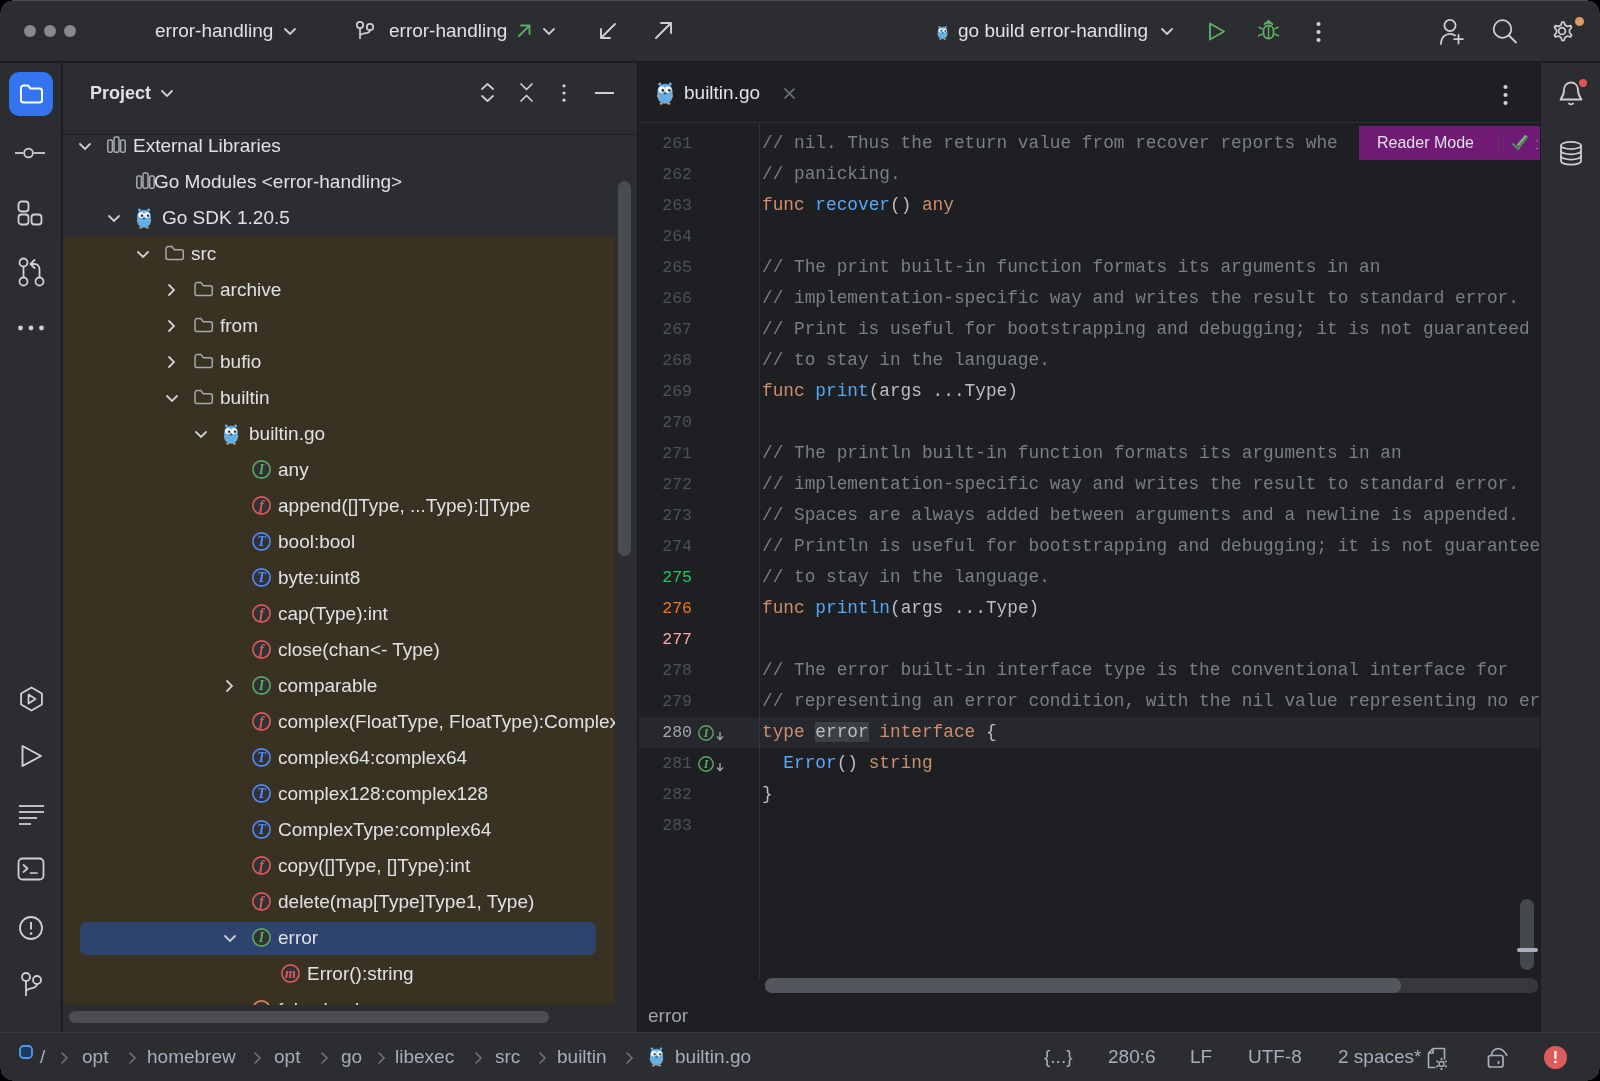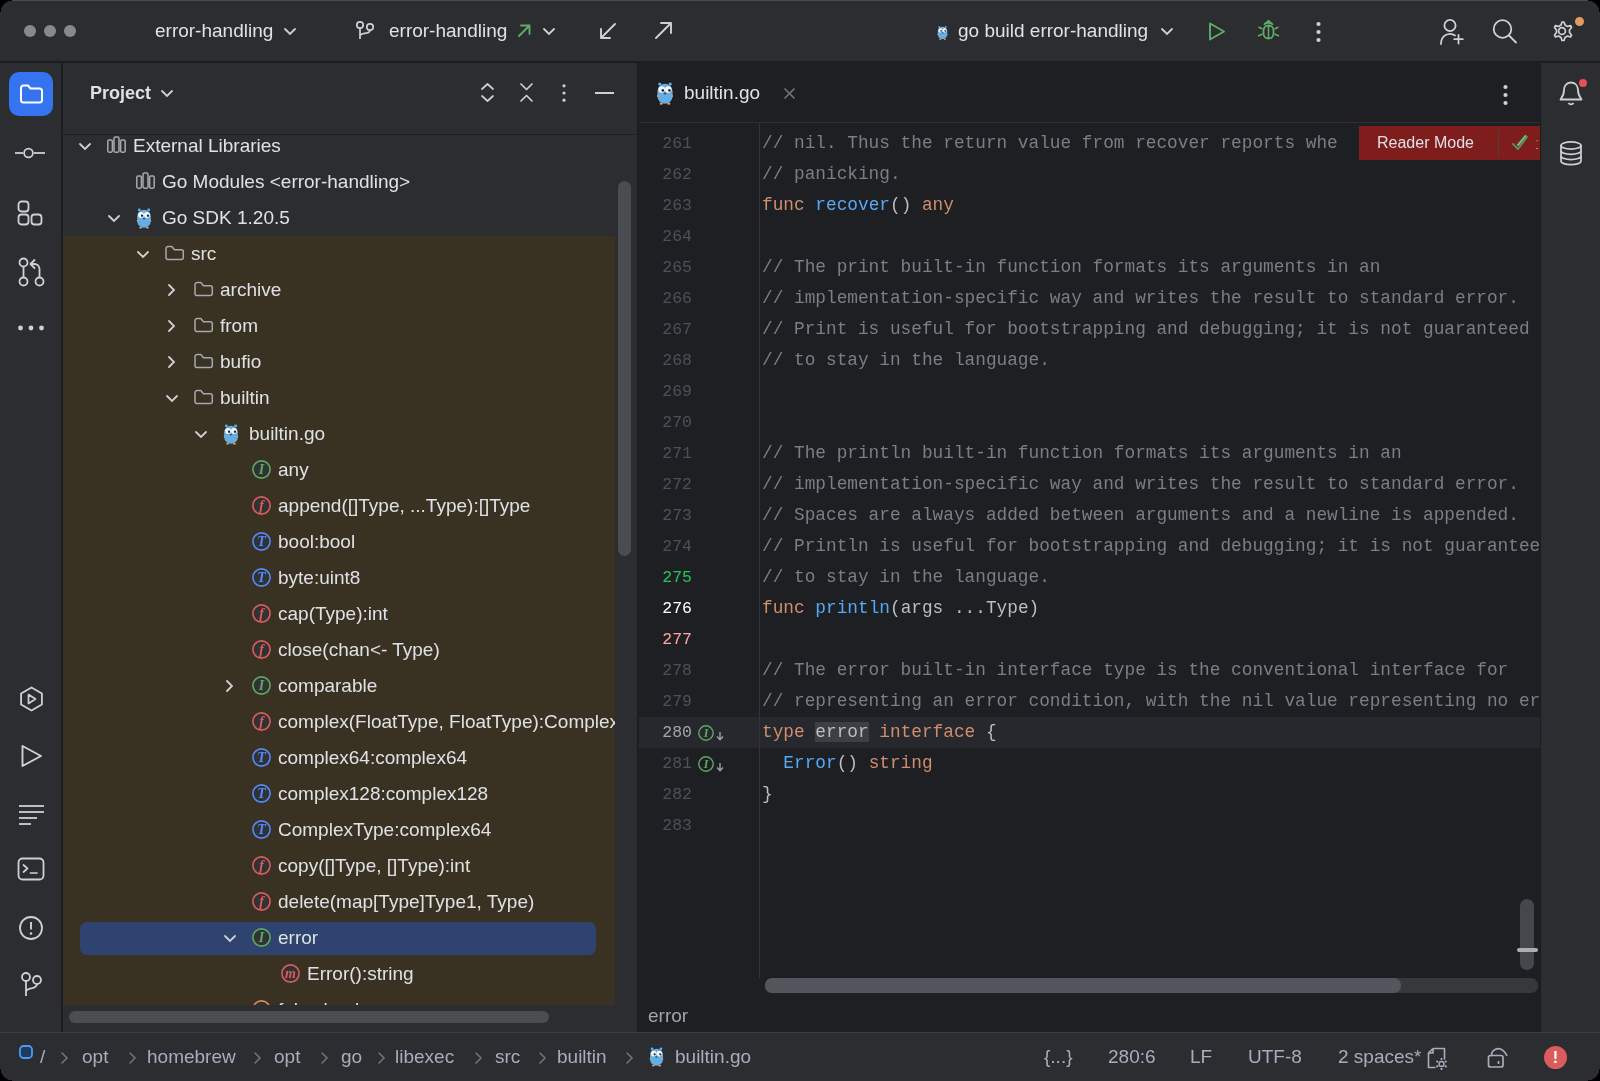--- a/index.html
+++ b/index.html
@@ -237,21 +237,21 @@
           <span class="txt" style="left:70px">External Libraries</span>
         </div>
 <div class="trow" style="left:0;top:101px;width:552px">
           <span class="abs" style="left:72px;top:7px">
             <svg width="21" height="20">
               <rect x="1.8" y="5" width="4.6" height="12.2" rx="1.4" stroke="#A6A9AD" stroke-width="1.5" fill="none"></rect>
               <rect x="8" y="2" width="5" height="15.2" rx="1.4" stroke="#A6A9AD" stroke-width="1.5" fill="none"></rect>
               <rect x="14.6" y="5" width="4.6" height="12.2" rx="1.4" stroke="#A6A9AD" stroke-width="1.5" fill="none"></rect>
             </svg>
           </span>
-          <span class="txt" style="left:99px">Go Modules &lt;error-handling&gt;</span>
+          <span class="txt" style="left:91px">Go Modules &lt;error-handling&gt;</span>
         </div>
 <div class="trow" style="left:0;top:137px;width:552px">
           <span class="abs" style="left:44px;top:14px">
             <svg width="14" height="9">
               <path d="M2 2 L7 7 L12 2" stroke="#CED0D6" stroke-width="1.8" fill="none" stroke-linecap="round"></path>
             </svg>
           </span>
           <span class="abs" style="left:72px;top:7px">
             <svg width="18" height="22" viewBox="0 0 20 24">
               <circle cx="4.8" cy="3" r="1.6" fill="#62AEE6"></circle>
@@ -578,20 +578,21 @@
 <div class="cl">
           <span class="ln" style="color:#4B5059">267</span>
           <span class="cd"><span class="c">// Print is useful for bootstrapping and debugging; it is not guaranteed</span></span>
         </div>
 <div class="cl">
           <span class="ln" style="color:#4B5059">268</span>
           <span class="cd"><span class="c">// to stay in the language.</span></span>
         </div>
 <div class="cl">
           <span class="ln" style="color:#4B5059">269</span>
+          <span class="cd"><span class="k">func</span> <span class="fn">print</span><span class="w">(args ...Type)</span></span>
         </div>
 <div class="cl">
           <span class="ln" style="color:#4B5059">270</span>
           <span class="cd"></span>
         </div>
 <div class="cl">
           <span class="ln" style="color:#4B5059">271</span>
           <span class="cd"><span class="c">// The println built-in function formats its arguments in an</span></span>
         </div>
 <div class="cl">
@@ -604,21 +605,21 @@
         </div>
 <div class="cl">
           <span class="ln" style="color:#4B5059">274</span>
           <span class="cd"><span class="c">// Println is useful for bootstrapping and debugging; it is not guarantee</span></span>
         </div>
 <div class="cl">
           <span class="ln" style="color:#22c55e">275</span>
           <span class="cd"><span class="c">// to stay in the language.</span></span>
         </div>
 <div class="cl">
-          <span class="ln" style="color:#ffffff">276</span>
+          <span class="ln" style="color:#f97316">276</span>
           <span class="cd"><span class="k">func</span> <span class="fn">println</span><span class="w">(args ...Type)</span></span>
         </div>
 <div class="cl">
           <span class="ln" style="color:#fca5a5">277</span>
           <span class="cd"></span>
         </div>
 <div class="cl">
           <span class="ln" style="color:#4B5059">278</span>
           <span class="cd"><span class="c">// The error built-in interface type is the conventional interface for</span></span>
         </div>
@@ -651,21 +652,21 @@
 <div class="cl">
           <span class="ln" style="color:#4B5059">282</span>
           <span class="cd"><span class="w">}</span></span>
         </div>
 <div class="cl">
           <span class="ln" style="color:#4B5059">283</span>
           <span class="cd"></span>
         </div>
 </div>
 
-  <div class="abs" style="left:720px;top:63px;width:181px;height:34px;background:#7f1d1d">
+  <div class="abs" style="left:720px;top:63px;width:181px;height:34px;background:#701a75">
     <span class="abs" style="left:18px;top:0;line-height:34px;font-size:16px;color:#DFE1E5">Reader Mode</span>
     <div class="abs" style="left:139px;top:4px;width:1px;height:25px;background:#43454A"></div>
     <span class="abs" style="left:176px;top:9px;width:3px;height:15px;overflow:hidden;color:#8C9096;font-size:15px">1</span>
         <svg class="abs" style="left:150px;top:6px" width="22" height="22">
           <path d="M4 12 L9 17 L18 5" stroke="#549159" stroke-width="2" fill="none" stroke-linecap="round" stroke-linejoin="round"></path>
           <path d="M9 13 L16.5 4" stroke="#73BD79" stroke-width="2" fill="none" stroke-linecap="round"></path>
         </svg>
   </div>
 
   <div class="sb" style="left:881px;top:836px;width:14px;height:71px;background:#44474C"></div>

